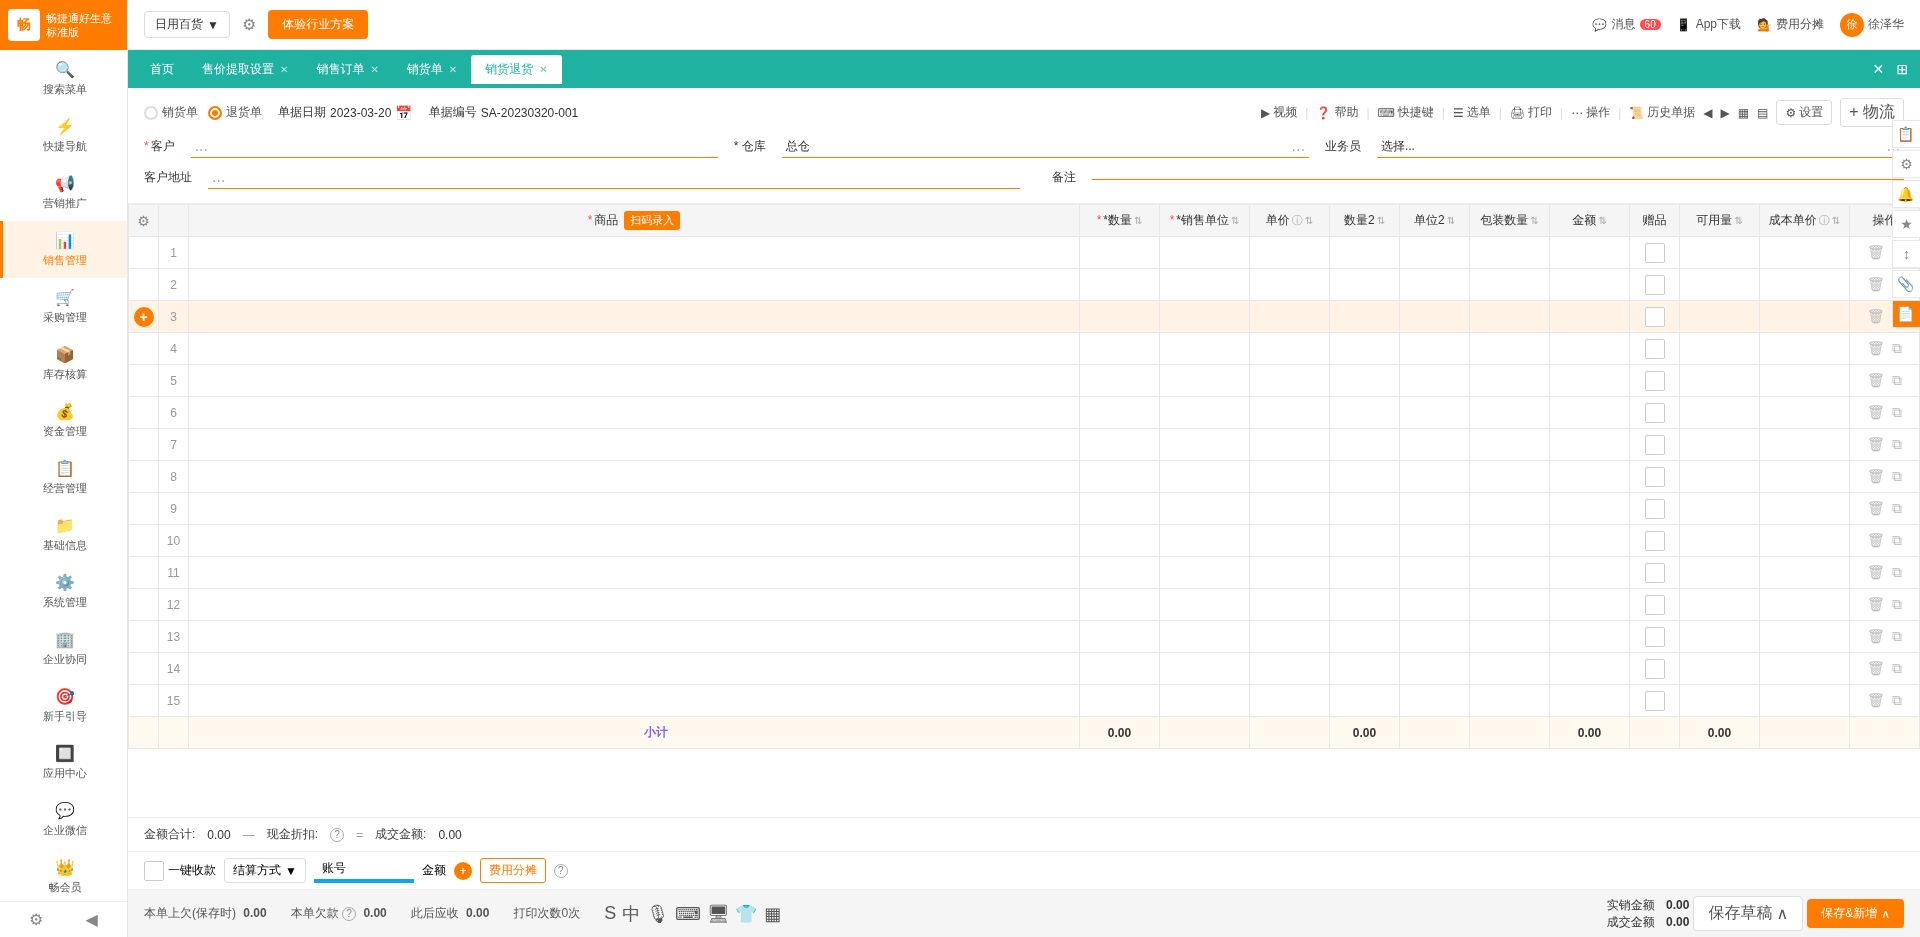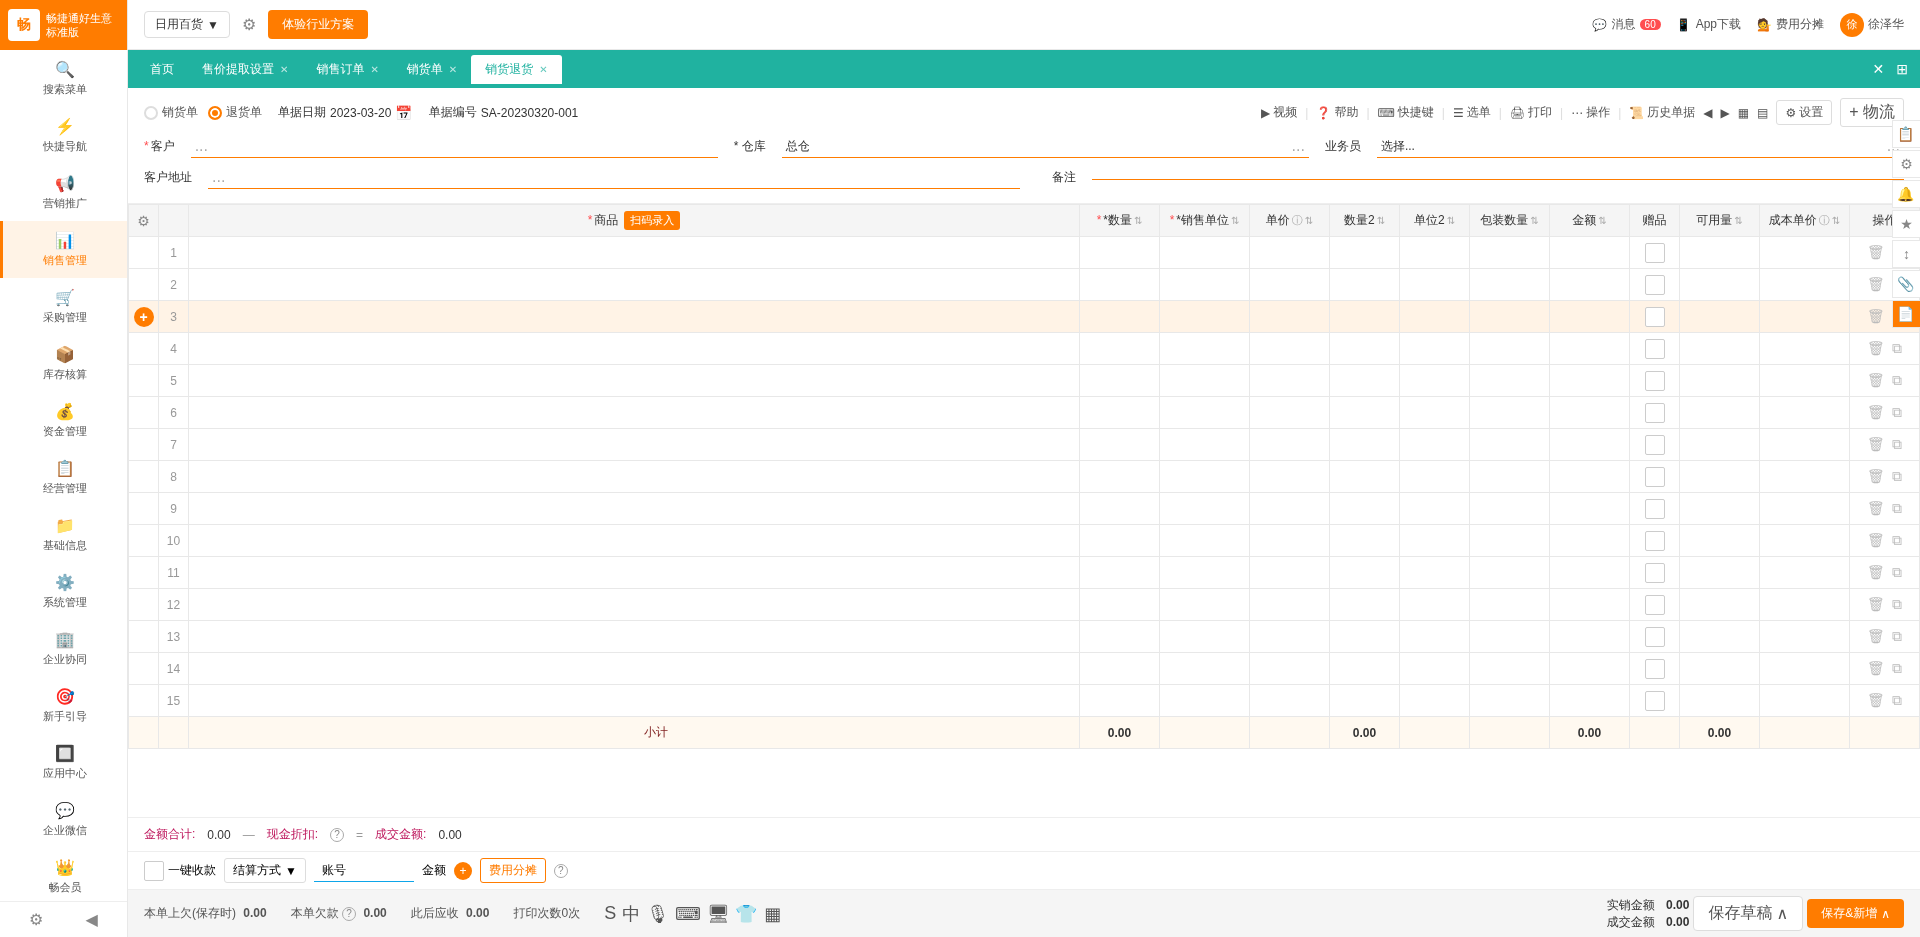--- a/index.html
+++ b/index.html
@@ -67,26 +67,26 @@
     thead th { background: #f5f5f5; border: 1px solid #e8e8e8; padding: 6px 4px; text-align: center; font-weight: normal; color: #333; white-space: nowrap; position: sticky; top: 0; z-index: 2; }
     tbody td { border: 1px solid #e8e8e8; padding: 4px; text-align: center; color: #333; height: 32px; }
     tbody tr:nth-child(odd) td { background: #fff; }
     tbody tr:nth-child(even) td { background: #fff; }
     tbody tr.active-row td { background: #fff3e6; }
     tbody td.row-num { color: #999; background: #fafafa; width: 30px; }
     .checkbox-cell { width: 20px; height: 20px; border: 1px solid #ccc; border-radius: 2px; background: #fff; margin: auto; display: flex; align-items: center; justify-content: center; }
     .add-row-btn { width: 20px; height: 20px; background: #ff7c00; border-radius: 50%; color: #fff; display: flex; align-items: center; justify-content: center; cursor: pointer; font-size: 14px; font-weight: bold; margin: auto; }
     .action-icon { color: #bbb; font-size: 14px; cursor: pointer; margin: 0 2px; }
     .summary-row td { background: #fff9f0 !important; font-weight: bold; color: #333; }
-    .summary-label { color: #7f1d1d; font-weight: normal; margin-left: 44px; }
+    .summary-label { color: #8b5cf6; font-weight: bold; margin-left: 44px; }
 
     
     .footer { background: #fff; border-top: 1px solid #eee; }
     .footer-calc { display: flex; align-items: center; padding: 8px 16px; gap: 12px; font-size: 12px; color: #333; border-bottom: 1px solid #eee; }
-    .footer-calc-label { color: #be185d; }
+    .footer-calc-label { color: #404040; }
     .footer-calc-val { color: #333; }
     .minus-sign { color: #999; }
     .equals-sign { color: #999; }
     .footer-payment { display: flex; align-items: center; padding: 6px 16px; gap: 8px; font-size: 12px; }
     .footer-checkbox { display: flex; align-items: center; gap: 4px; }
     .fee-split-btn { background: #fff; border: 1px solid #ff7c00; color: #ff7c00; border-radius: 3px; padding: 3px 8px; cursor: pointer; font-size: 12px; }
     .add-btn-circle { width: 18px; height: 18px; background: #ff7c00; border-radius: 50%; color: #fff; font-size: 12px; display: flex; align-items: center; justify-content: center; cursor: pointer; }
     .status-bar-left { display: flex; gap: 24px; align-items: center; }
     .save-draft-btn { background: #fff; border: 1px solid #ddd; border-radius: 4px; padding: 6px 14px; font-size: 16px; cursor: pointer; color: #555; display: flex; align-items: center; gap: 4px; }
     .save-new-btn { background: #ff7c00; border: none; border-radius: 4px; padding: 6px 14px; font-size: 12px; cursor: pointer; color: #fff; display: flex; align-items: center; gap: 4px; }
@@ -813,21 +813,21 @@
       </div>
       <div class="footer-payment">
         <div class="footer-checkbox">
           <div class="checkbox-cell"></div>
           <span>一键收款</span>
         </div>
         <div style="border:1px solid #ddd; border-radius:3px; padding:3px 8px; display:flex; align-items:center; gap:4px; cursor:pointer;">
           <span>结算方式</span>
           <span>▼</span>
         </div>
-        <div style="border-bottom:1px solid #0ea5e9; padding:2px 8px; min-width:100px;">
+        <div style="border-bottom:4px solid #0ea5e9; padding:2px 8px; min-width:100px;">
           <span>账号</span>
         </div>
         <span>金额</span>
         <div class="add-btn-circle">+</div>
         <button class="fee-split-btn">费用分摊</button>
         <span class="help-circle">?</span>
       </div>
     </div>
 
     <div class="bottom-bar">

